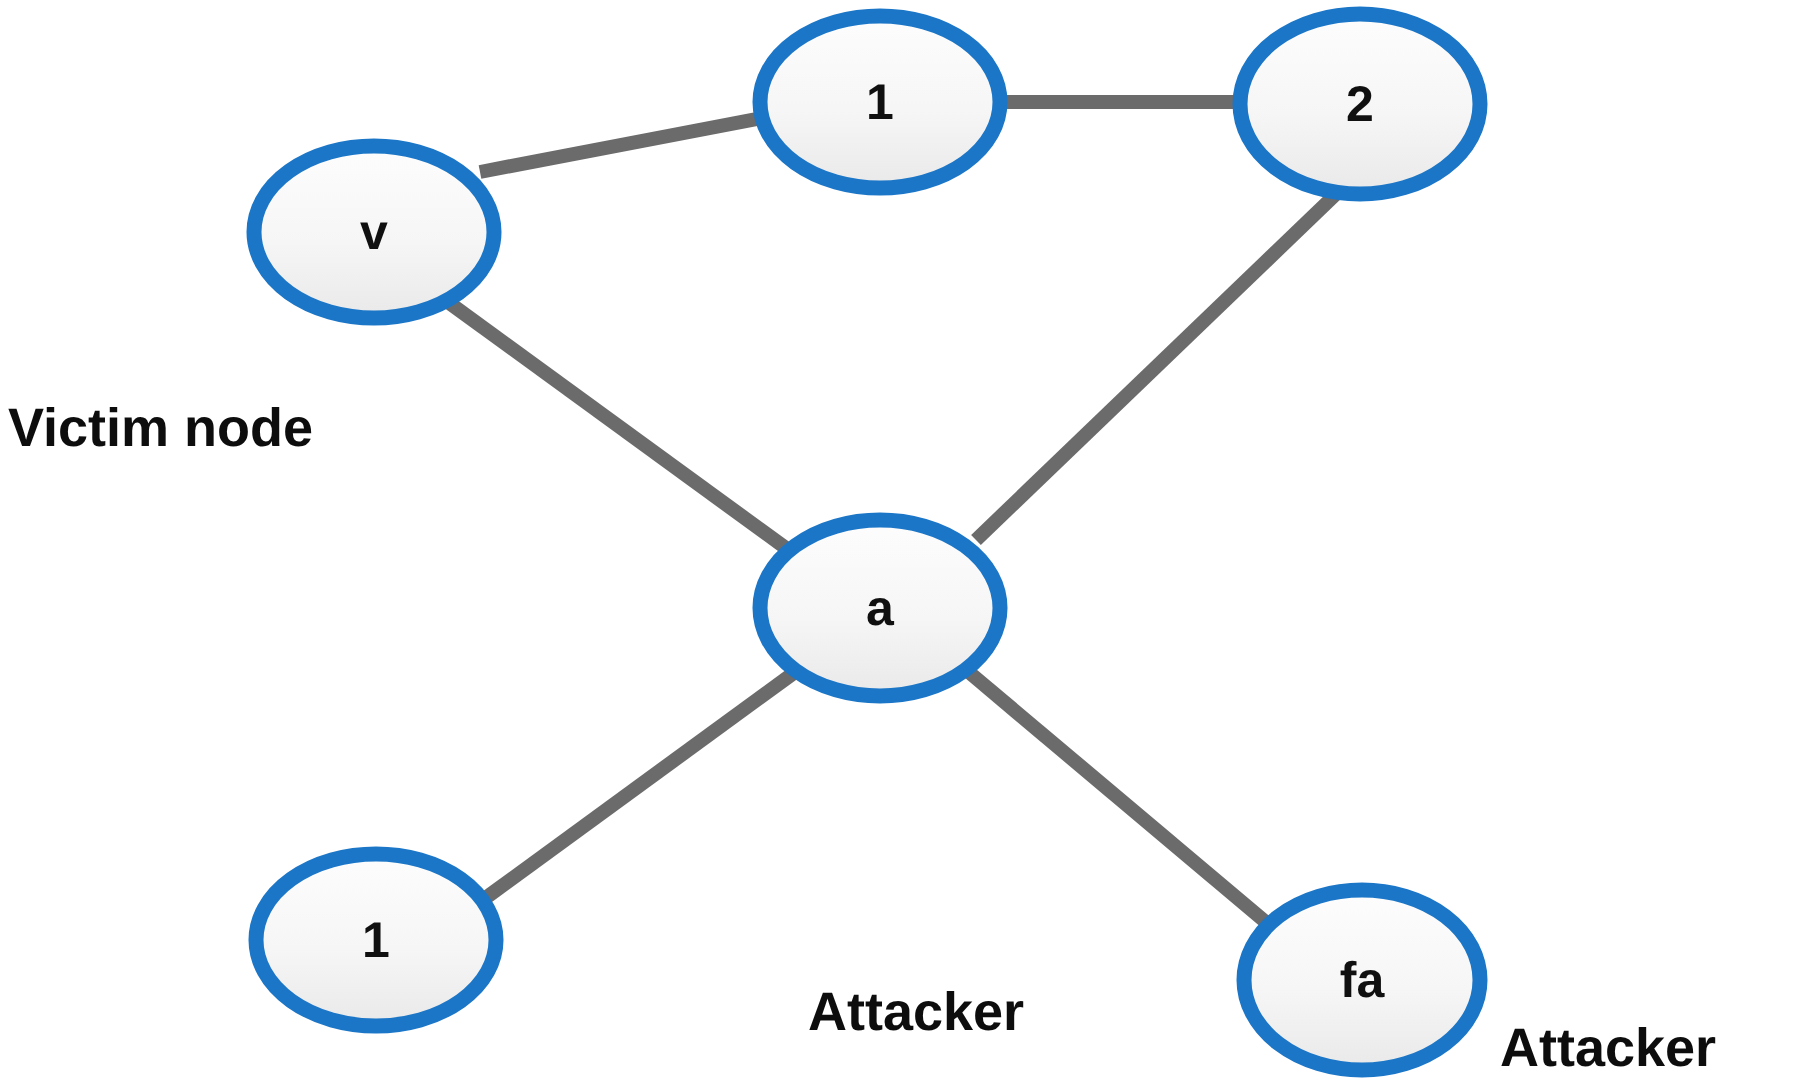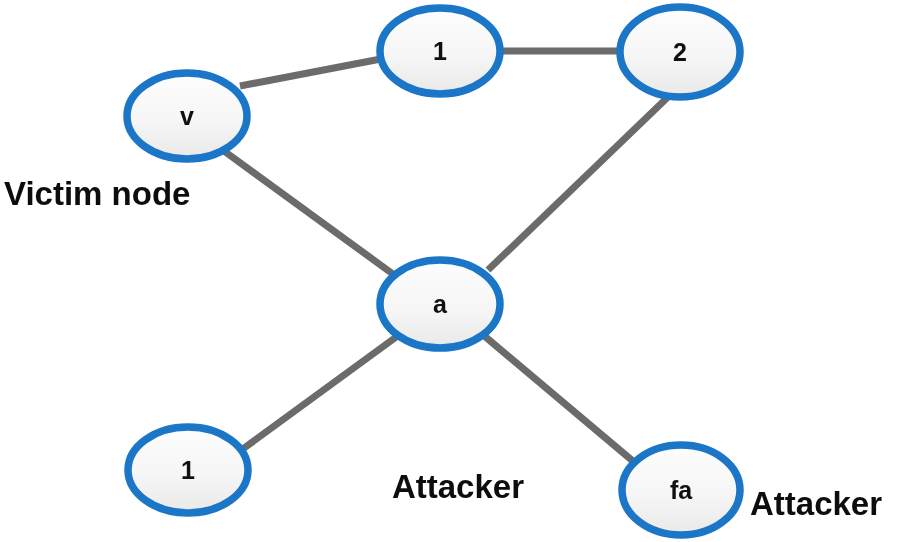--- a/index.html
+++ b/index.html
@@ -42,24 +42,25 @@
     font-size: 25px;
     fill: #101010;
     text-anchor: middle;
     dominant-baseline: middle;
   }
   .annotation-text {
     position: absolute;
     font-family: "Liberation Sans", sans-serif;
     font-weight: bold;
     color: #0d0d0d;
-    font-size: 33px;
+    font-size: 27px;
     line-height: 30px;
     white-space: pre;
     letter-spacing: 0px;
+    margin-top: 20px;
   }
   #label-victim {
     left: 4px;
     top: 179px;
   }
   #label-attacker-node {
     left: 383px;
     top: 409px;
     text-align: center;
     width: 150px;

